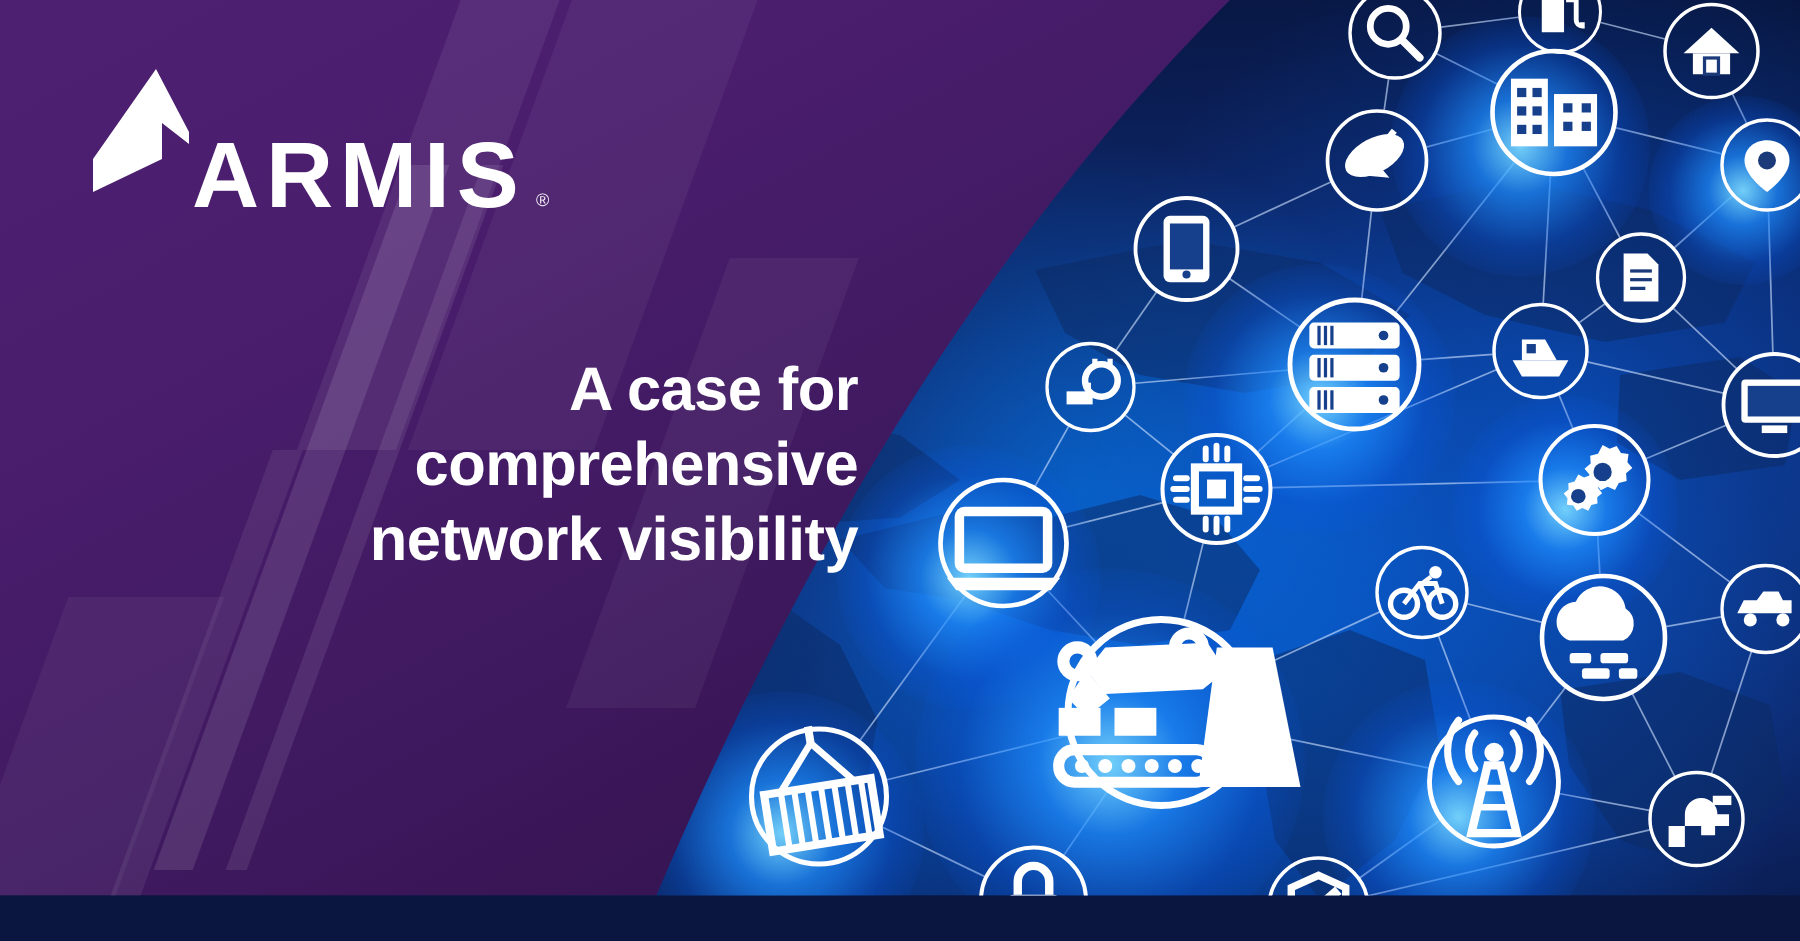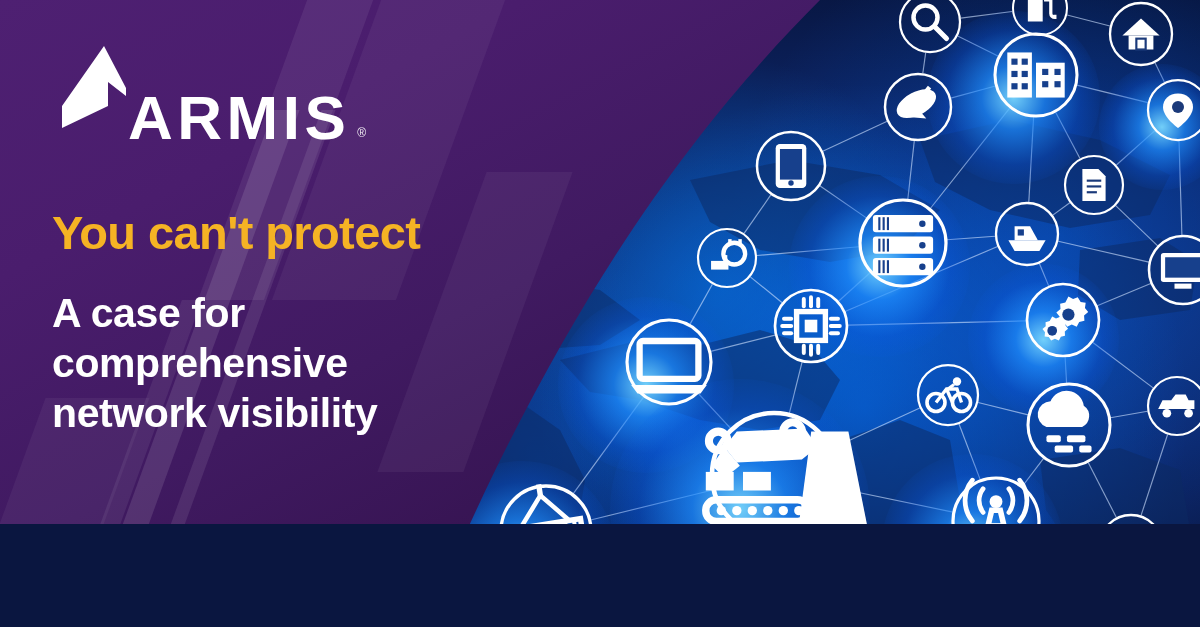--- a/index.html
+++ b/index.html
@@ -4,22 +4,23 @@
 <style>
   * { margin:0; padding:0; box-sizing:border-box; }
   html, body {
     width:1200px; height:627px;
     background:#0a1640;
     font-family:"Liberation Sans", sans-serif;
     overflow:hidden;
   }
   #banner {
     position:relative;
-    width:1200px; height:524px;
+    width:1200px; height:597px;
     overflow:hidden;
+    text-align:right;
   }
 
   
   #network-panel {
     position:absolute; inset:0;
     background:
       radial-gradient(circle at 72% 78%, rgba(0,118,255,.50) 0%, rgba(0,80,200,0) 34%),
       radial-gradient(circle at 60% 55%, rgba(0,140,255,.42) 0%, rgba(0,70,190,0) 30%),
       radial-gradient(circle at 88% 46%, rgba(0,110,255,.34) 0%, rgba(0,60,170,0) 30%),
       radial-gradient(circle at 45% 88%, rgba(0,120,255,.30) 0%, rgba(0,60,170,0) 26%),
@@ -475,21 +476,20 @@
   <div id="logo-block">
     <svg id="logo-mark" viewBox="0 0 66 100">
       <path d="M44 2 L66 44 L66 52 L48 38 L48 62 L2 84 L2 62 Z" fill="#ffffff"></path>
     </svg>
     <span id="logo-word">ARMIS</span>
     <span id="logo-reg">®</span>
   </div>
 
   <div id="copy">
     <div id="headline">
-      <span class="ln">You can't protect</span>
     </div>
     <div id="subhead">
       <span class="ln">A case for</span>
       <span class="ln">comprehensive</span>
       <span class="ln">network visibility</span>
     </div>
   </div>
 
 </div>
 

